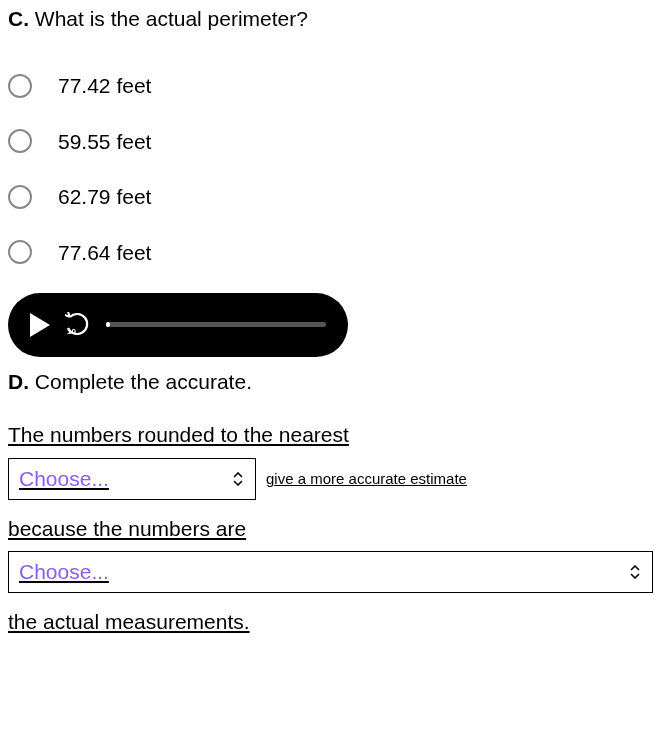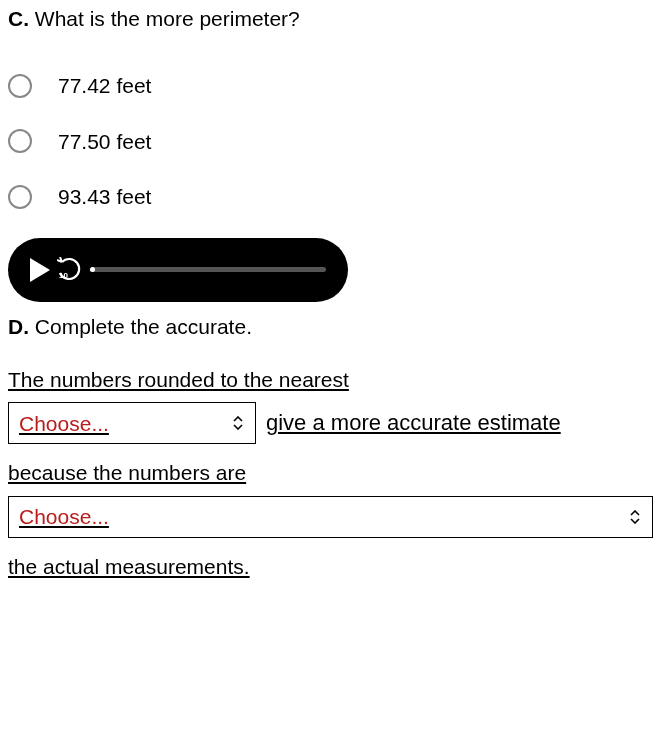--- a/index.html
+++ b/index.html
@@ -41,21 +41,21 @@
     }
     .audio-player {
       background: #000;
       border-radius: 36px;
       width: 340px;
       height: 64px;
       display: flex;
       align-items: center;
       padding: 0 22px;
       margin-bottom: 10px;
-      gap: 6px;
+      gap: 14px;
     }
     .play-icon svg { display: block; }
     .replay-icon {
       position: relative;
       width: 28px;
       height: 28px;
       display: flex;
       align-items: center;
       justify-content: center;
     }
@@ -103,58 +103,62 @@
       border: 1.5px solid #000;
       background: #fff;
       height: 42px;
       display: flex;
       align-items: center;
       padding: 0 36px 0 10px;
       cursor: pointer;
     }
     .select-wrap.short { width: 248px; }
     .select-wrap.full { width: 645px; }
-    .select-text { font-size: 21px; color: #b91c1c; }
+    .select-text { font-size: 21px; color: #8b5cf6; }
     .select-caret {
       position: absolute;
       right: 10px;
       top: 50%;
       transform: translateY(-50%);
       width: 14px;
       height: 18px;
       display: flex;
       flex-direction: column;
       align-items: center;
       justify-content: center;
       gap: 2px;
     }
     .select-caret svg { display: block; }
-    .trailing-text { font-size: 22px; }
+    .trailing-text { font-size: 15px; }
     .final-line { margin-top: 10px; }
   </style>
 </head>
 <body>
 
 <div class="question-header">
   <span class="question-letter">C.</span>
-  <span>What is the more perimeter?</span>
+  <span>What is the actual perimeter?</span>
 </div>
 
 <div class="options">
   <label class="radio-option">
     <span class="radio-circle"></span>
     <span class="radio-label">77.42 feet</span>
   </label>
   <label class="radio-option">
     <span class="radio-circle"></span>
-    <span class="radio-label">77.50 feet</span>
-  </label>
-  <label class="radio-option">
-    <span class="radio-circle"></span>
-    <span class="radio-label">93.43 feet</span>
+    <span class="radio-label">59.55 feet</span>
+  </label>
+  <label class="radio-option">
+    <span class="radio-circle"></span>
+    <span class="radio-label">62.79 feet</span>
+  </label>
+  <label class="radio-option">
+    <span class="radio-circle"></span>
+    <span class="radio-label">77.64 feet</span>
   </label>
 </div>
 
 <div class="audio-player">
   <span class="play-icon">
     <svg width="20" height="24" viewBox="0 0 20 24">
         <polygon points="0,0 20,12 0,24" fill="#fff"></polygon>
       </svg>
   </span>
   <span class="replay-icon">

